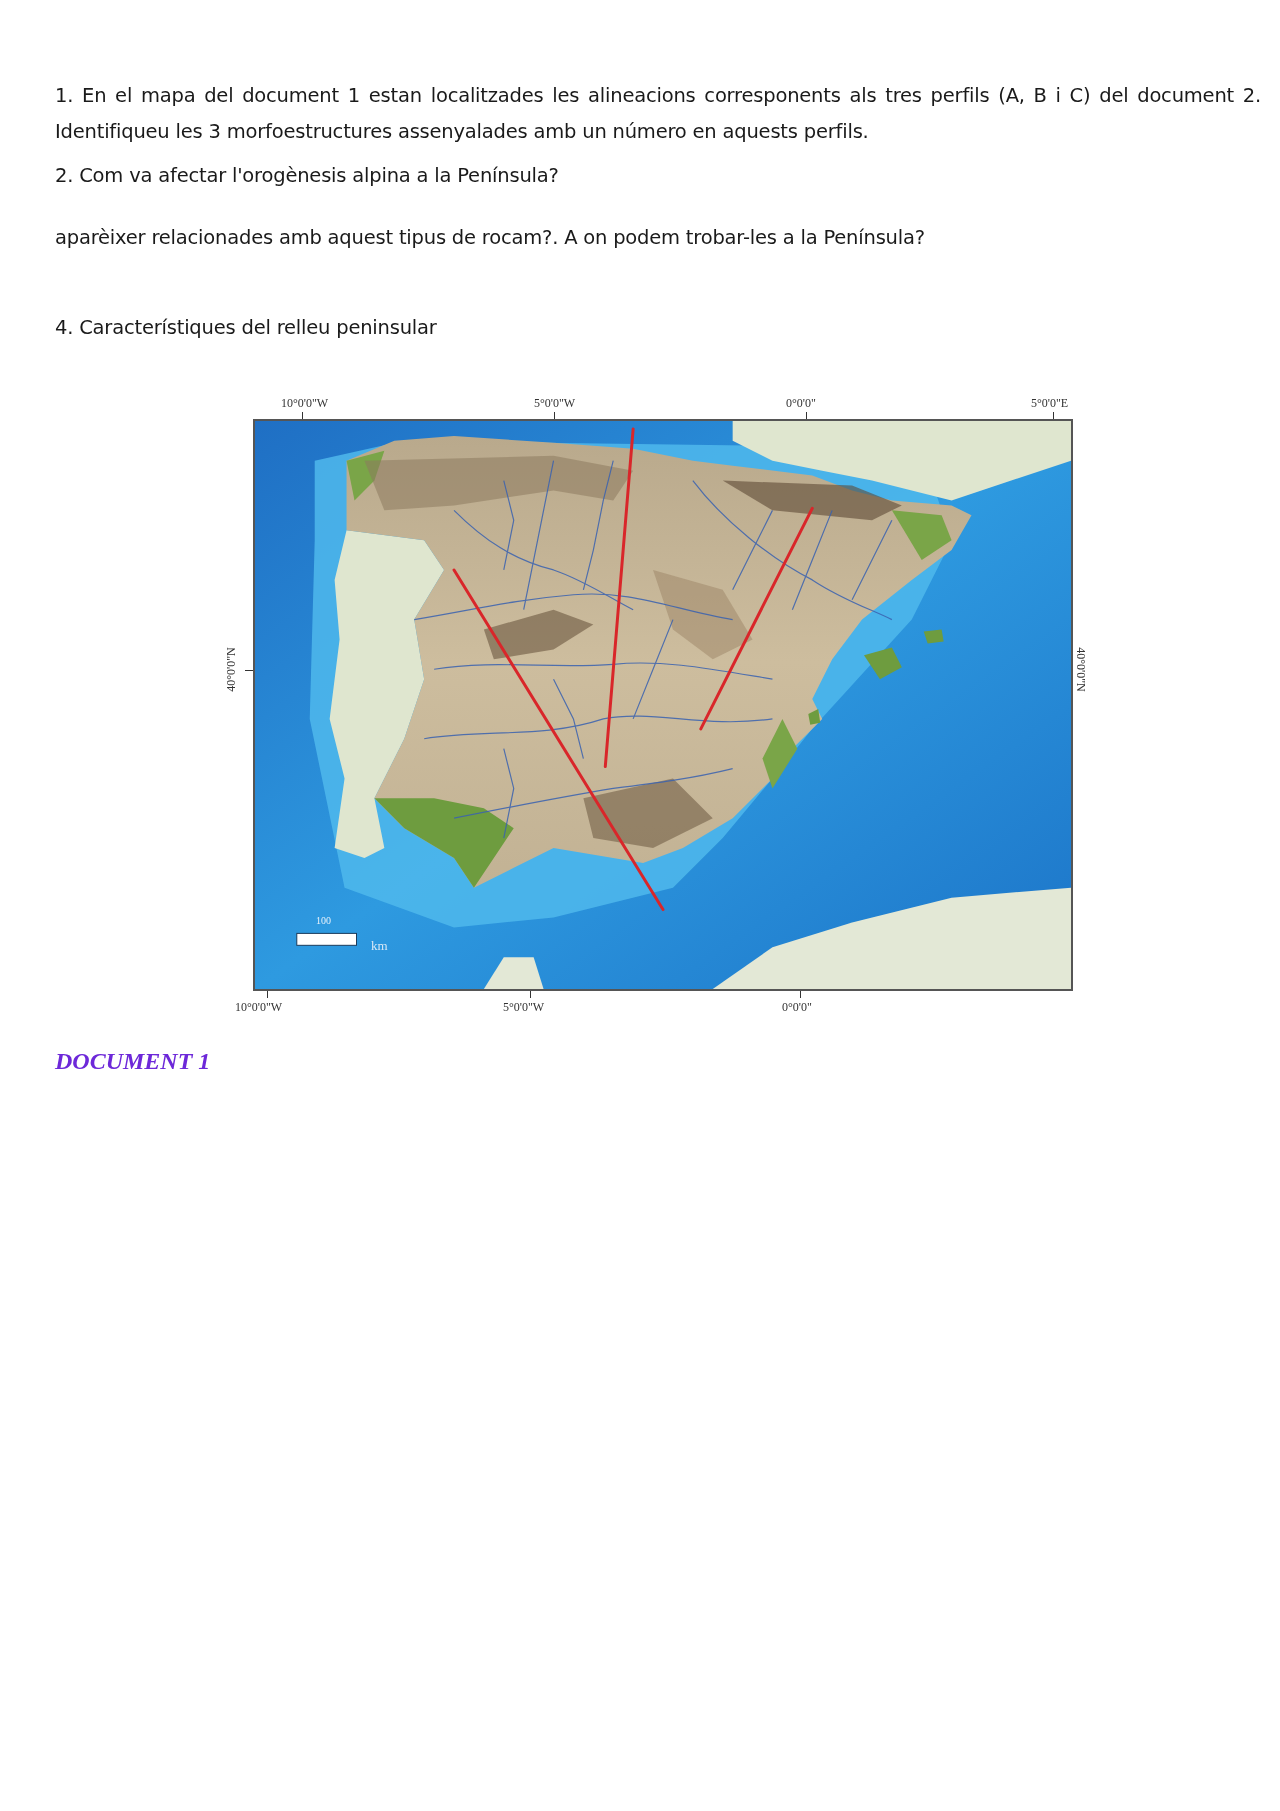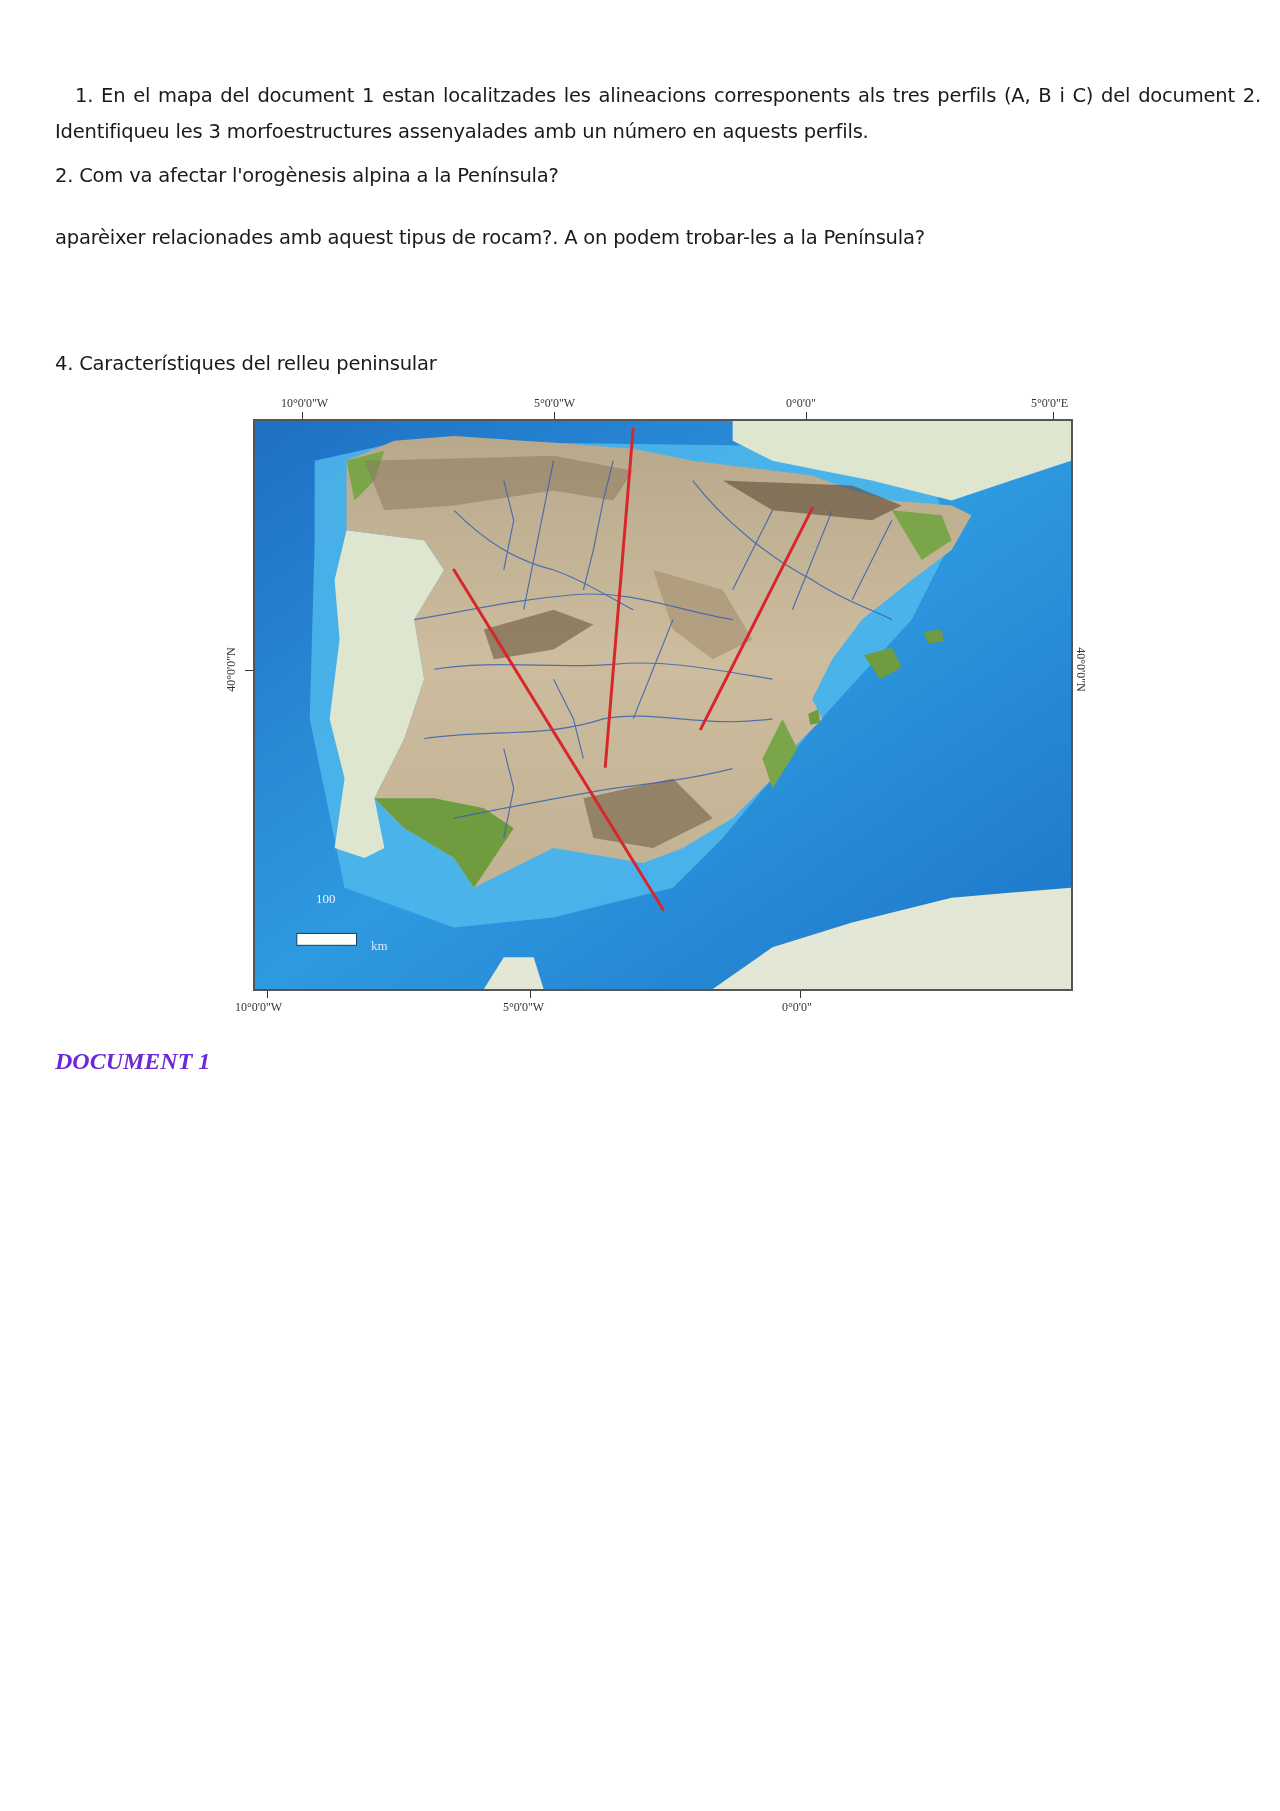--- a/index.html
+++ b/index.html
@@ -1,20 +1,20 @@
 <!DOCTYPE html>
 <html><head>
   <meta charset="utf-8">
   <style>
     html, body { margin: 0; padding: 0; background: #ffffff; }
     body { width: 1280px; height: 1811px; position: relative; overflow: hidden;
       font-family: "DejaVu Sans", "Liberation Sans", sans-serif; color: #1a1a1a; }
     .q { position: absolute; left: 55px; width: 1206px; font-size: 19.5px; line-height: 36px;
       text-align: justify; letter-spacing: -0.2px; }
-    .justify-line { text-align: justify; text-align-last: justify; display: block; margin-left: 20px; }
+    .justify-line { text-align: justify; text-align-last: justify; display: block; }
     .plain-line { display: block; }
 
     .map-wrap { position: absolute; left: 225px; top: 390px; width: 880px; height: 640px; }
     .map-frame { position: absolute; left: 28px; top: 29px; width: 820px; height: 572px;
       border: 2px solid #555; box-sizing: border-box; overflow: hidden; background: #2a8fd8; }
     .map-frame svg { display: block; width: 100%; height: 100%; }
     .coord { position: absolute; font-family: "Liberation Serif", "DejaVu Serif", serif;
       font-size: 12px; color: #333; white-space: nowrap; }
     .tick { position: absolute; background: #333; }
     .coord.vert-left { transform: rotate(-90deg); transform-origin: center; }
@@ -32,21 +32,21 @@
 </div>
 
 <div class="q" style="top:158px;">
   <span class="plain-line">2. Com va afectar l'orogènesis alpina a la Península?</span>
 </div>
 
 <div class="q" style="top:220px;">
   <span class="plain-line">aparèixer relacionades amb aquest tipus de rocam?. A on podem trobar-les a la Península?</span>
 </div>
 
-<div class="q" style="top:310px;margin-top:36px;">
+<div class="q" style="top:310px;">
   <span class="plain-line">4. Característiques del relleu peninsular</span>
 </div>
 
 <div class="map-wrap">
 
   <span class="coord" style="left:56px; top:6px;">10°0'0"W</span>
   <span class="coord" style="left:309px; top:6px;">5°0'0"W</span>
   <span class="coord" style="left:561px; top:6px;">0°0'0"</span>
   <span class="coord" style="left:806px; top:6px;">5°0'0"E</span>
   <div class="tick" style="left:77px; top:22px; width:1px; height:8px;"></div>
@@ -123,21 +123,21 @@
       </g>
 
       <g stroke="#d9262a" stroke-width="3" stroke-linecap="round">
         <line x1="200" y1="150" x2="410" y2="492"></line>
         <line x1="380" y1="8" x2="352" y2="348"></line>
         <line x1="560" y1="88" x2="448" y2="310"></line>
       </g>
 
       <rect x="42" y="516" width="60" height="12" fill="#ffffff" stroke="#1a3a5a" stroke-width="1"></rect>
     </svg>
-    <span class="coord" style="left:61px; top:470px; color:#e8f2fb; font-size:13px;">100</span>
+    <span class="coord" style="left:61px; top:494px; color:#e8f2fb; font-size:10px;">100</span>
     <span class="coord" style="left:116px; top:517px; color:#d8e8f6; font-size:13px;">km</span>
   </div>
 
   <div class="tick" style="left:42px; top:601px; width:1px; height:7px;"></div>
   <div class="tick" style="left:305px; top:601px; width:1px; height:7px;"></div>
   <div class="tick" style="left:575px; top:601px; width:1px; height:7px;"></div>
   <span class="coord" style="left:10px; top:610px;">10°0'0"W</span>
   <span class="coord" style="left:278px; top:610px;">5°0'0"W</span>
   <span class="coord" style="left:557px; top:610px;">0°0'0"</span>
 </div>

